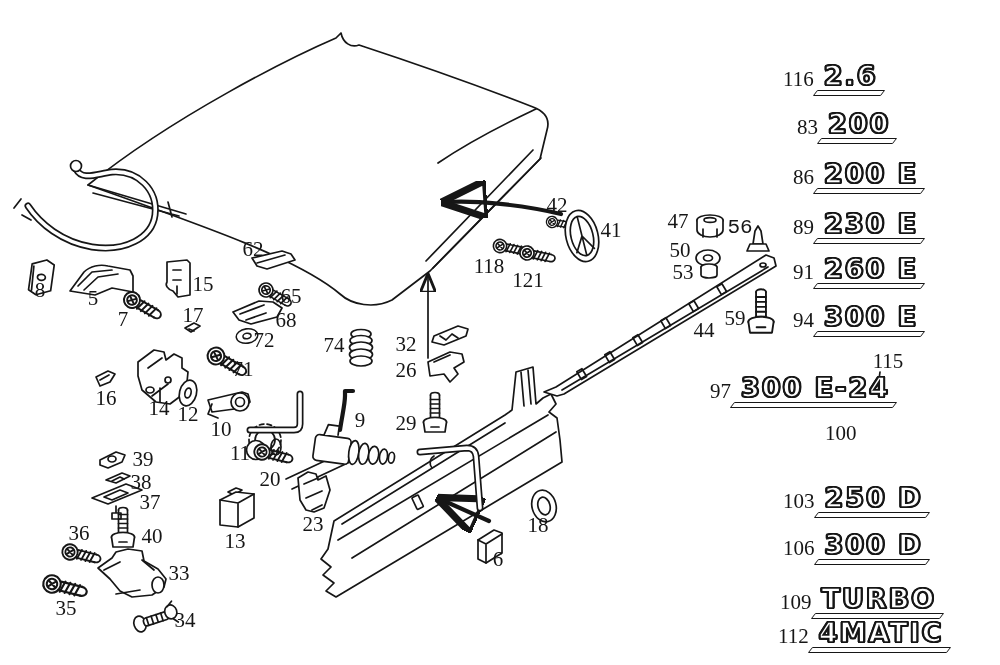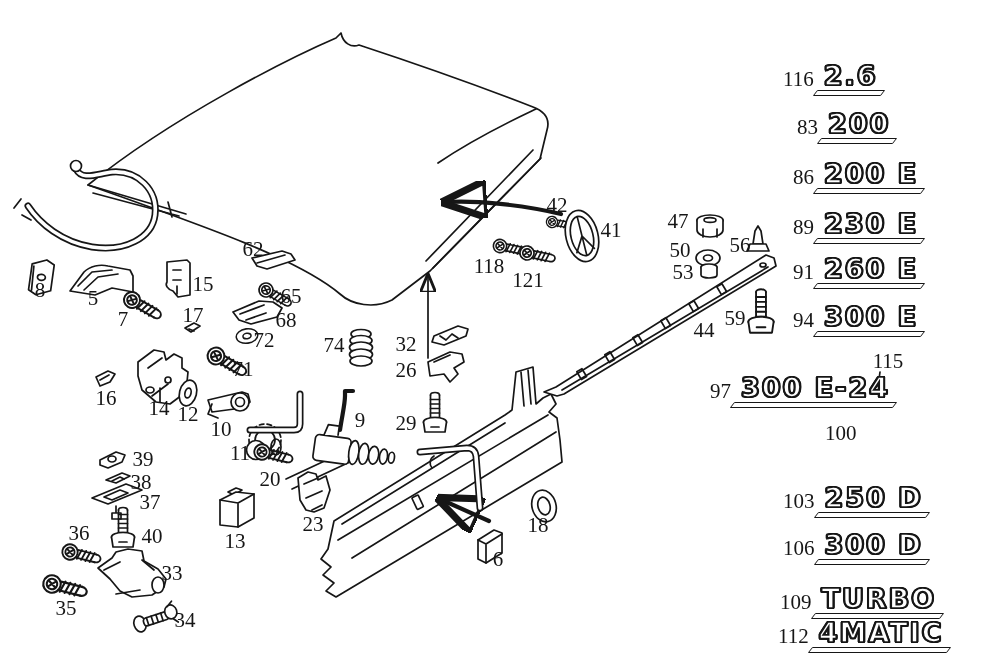--- a/index.html
+++ b/index.html
@@ -310,36 +310,36 @@
       <span class="callout" style="left: 240px; top: 453px;">11</span>
       <span class="callout" style="left: 270px; top: 479px;">20</span>
       <span class="callout" style="left: 360px; top: 420px;">9</span>
       <span class="callout" style="left: 313px; top: 524px;">23</span>
       <span class="callout" style="left: 235px; top: 541px;">13</span>
       <span class="callout" style="left: 406px; top: 344px;">32</span>
       <span class="callout" style="left: 406px; top: 370px;">26</span>
       <span class="callout" style="left: 406px; top: 423px; text-align: center;">29</span>
       <span class="callout" style="left: 538px; top: 525px;">18</span>
       <span class="callout" style="left: 498px; top: 559px;">6</span>
-      <span class="callout" style="left: 172px; top: 573px;">33</span>
+      <span class="callout" style="left: 179px; top: 573px;">33</span>
       <span class="callout" style="left: 185px; top: 620px;">34</span>
       <span class="callout" style="left: 66px; top: 608px;">35</span>
       <span class="callout" style="left: 79px; top: 533px;">36</span>
       <span class="callout" style="left: 150px; top: 502px;">37</span>
       <span class="callout" style="left: 141px; top: 482px;">38</span>
       <span class="callout" style="left: 143px; top: 459px;">39</span>
       <span class="callout" style="left: 152px; top: 536px;">40</span>
       <span class="callout" style="left: 557px; top: 205px;">42</span>
       <span class="callout" style="left: 611px; top: 230px;">41</span>
       <span class="callout" style="left: 489px; top: 266px;">118</span>
       <span class="callout" style="left: 528px; top: 280px;">121</span>
       <span class="callout" style="left: 678px; top: 221px;">47</span>
       <span class="callout" style="left: 680px; top: 250px;">50</span>
       <span class="callout" style="left: 683px; top: 272px;">53</span>
-      <span class="callout" style="left: 740px; top: 245px;">56</span>
+      <span class="callout" style="left: 740px; top: 227px; font-family: Liberation Mono, monospace;">56</span>
       <span class="callout" style="left: 735px; top: 318px;">59</span>
       <span class="callout" style="left: 704px; top: 330px;">44</span>
       <span class="callout" style="left: 888px; top: 361px;">115</span>
     </div>
   <div class="badge-layer">
       <div class="badge-row" style="left: 783px; top: 62px;">
         <span class="badge-num">116</span>
         <span class="badge-emblem">
           <span class="badge-text">2.6</span>
           <span class="badge-plinth"></span>

